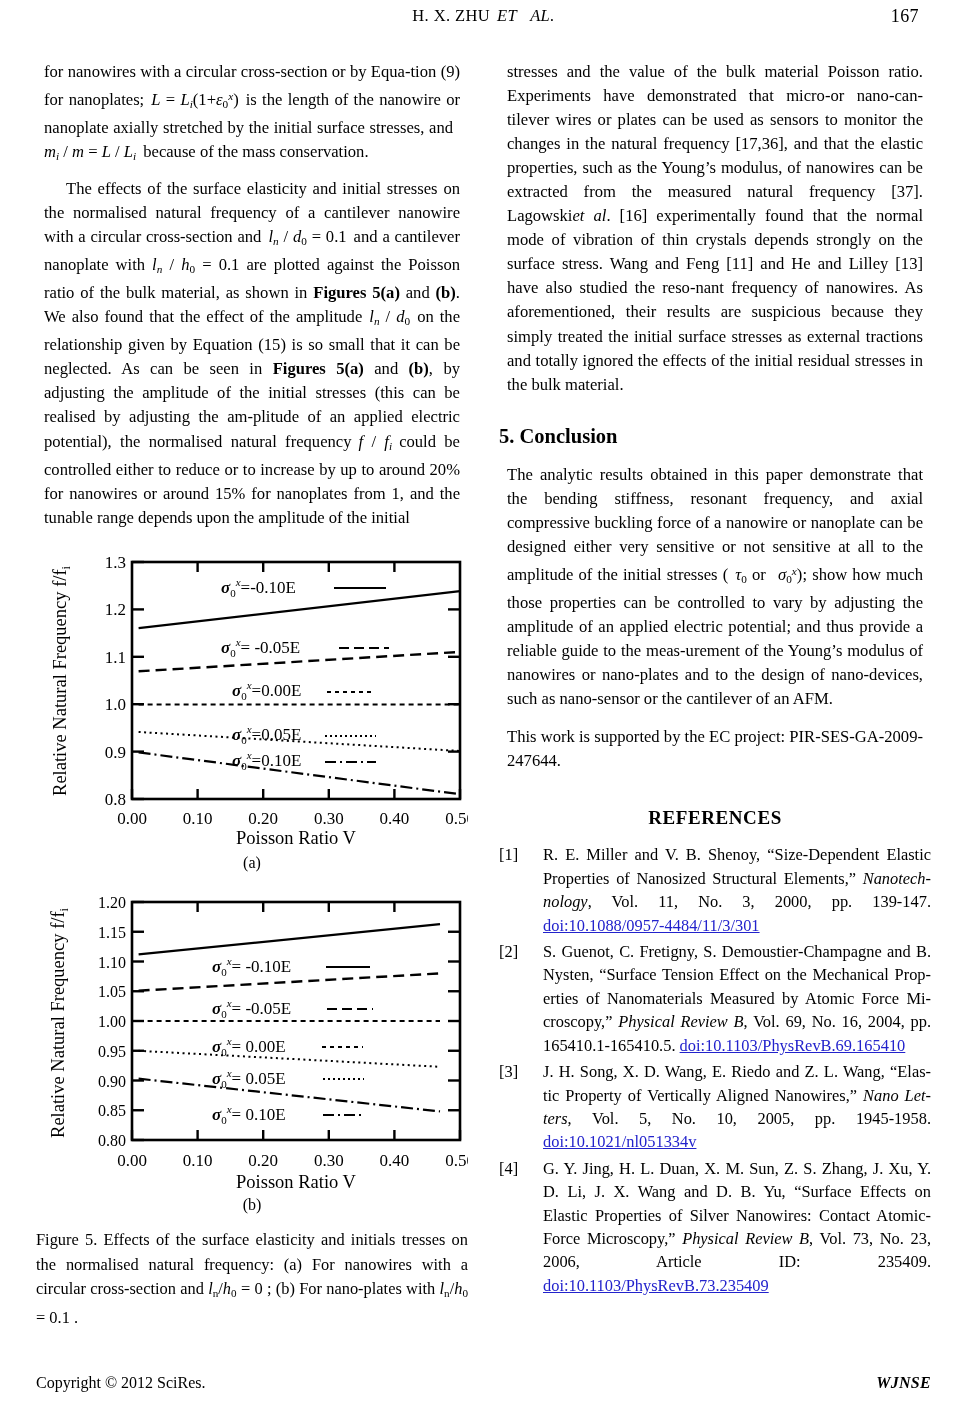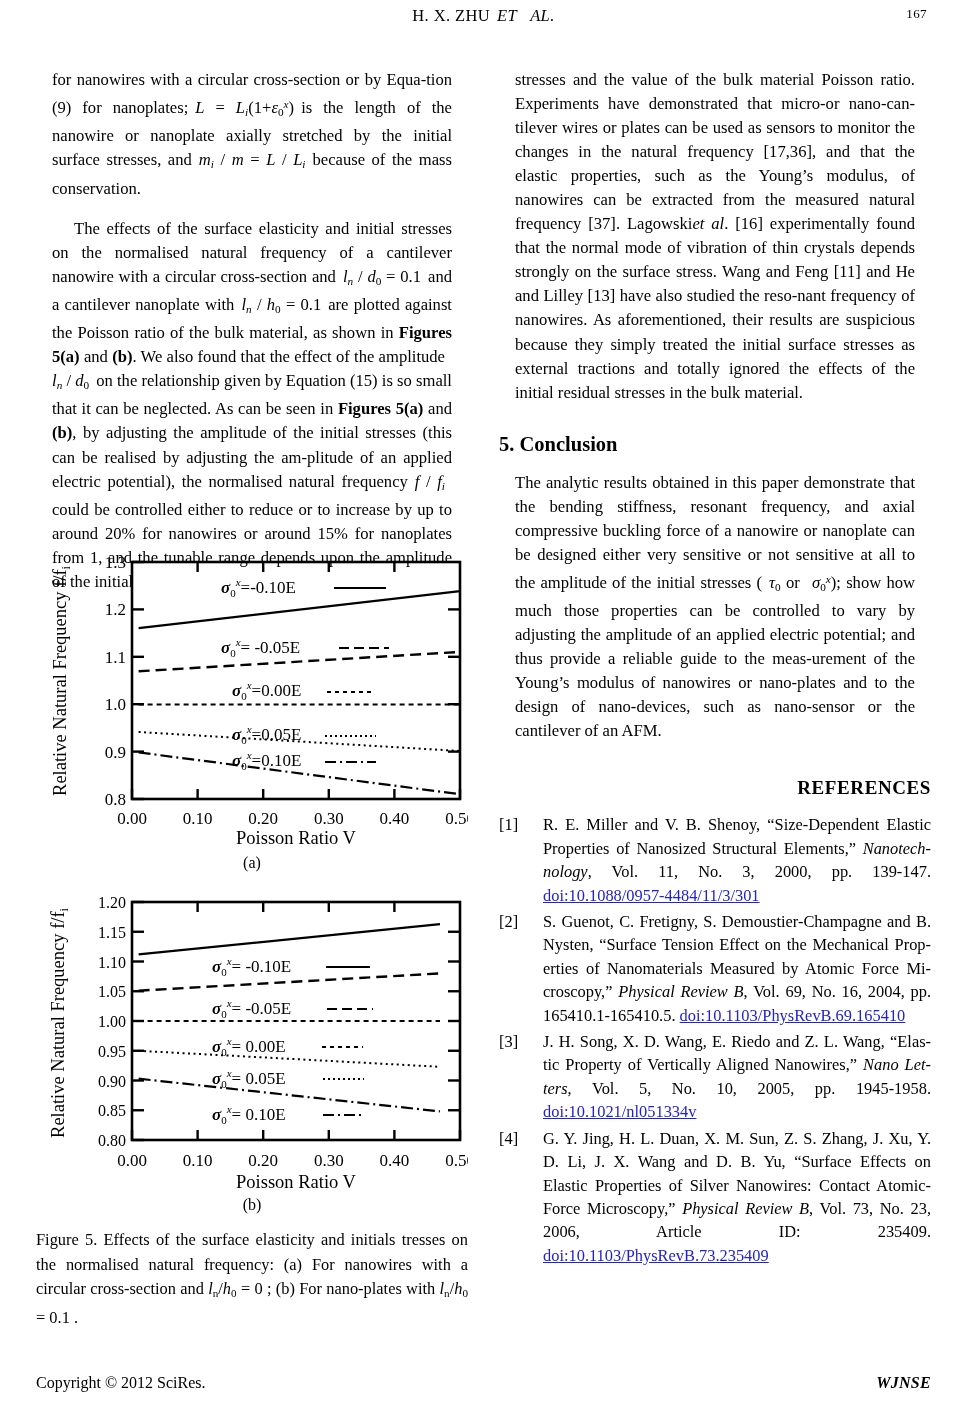--- a/index.html
+++ b/index.html
@@ -37,42 +37,42 @@
     position: absolute;
     left: 0; right: 0;
     text-align: center;
     white-space: pre;
   }
   .runhead .rh-center .et-al {
     font-style: italic;
   }
   .runhead .rh-page {
     position: absolute;
-    right: 4px;
+    right: 12px;
     top: 0;
-    font-size: 13px;
+    font-size: 18px;
   }
 
   
   .cols {
     position: absolute;
     top: 52px;
     left: 36px;
     width: 895px;
   }
   .col {
     position: absolute;
     top: 0;
     width: 432px;
   }
   .col-left  { left: 0; }
   .col-right { left: 463px; }
 
   p.body {
-    margin: 16px;
+    margin: 8px;
     font-size: 16.6px;
     line-height: 24.05px;
     text-align: justify;
     text-justify: inter-word;
     hyphens: manual;
   }
   p.body.indent { text-indent: 22px; }
 
   .mathi { font-style: italic; font-family: "Liberation Serif", serif; }
   .b { font-weight: bold; }
@@ -352,22 +352,23 @@
 
     <div class="col col-right">
 
       <p class="body"><span>stresses and the value of the bulk material Poisson ratio. Experiments have demonstrated that micro-or nano-can-tilever wires or plates can be used as sensors to monitor the changes in the natural frequency [17,36], and that the elastic properties, such as the Young’s modulus, of nanowires can be extracted from the measured natural frequency [37]. Lagowski</span><span class="it">et al</span><span>. [16] experimentally found that the normal mode of vibration of thin crystals depends strongly on the surface stress. Wang and Feng [11] and He and Lilley [13] have also studied the reso-nant frequency of nanowires. As aforementioned, their results are suspicious because they simply treated the initial surface stresses as external tractions and totally ignored the effects of the initial residual stresses in the bulk material.</span></p>
 
       <h2 class="sec" style="margin-top:26px;">5. Conclusion</h2>
 
       <p class="body" style="margin-top:14px;"><span>The analytic results obtained in this paper demonstrate that the bending stiffness, resonant frequency, and axial compressive buckling force of a nanowire or nanoplate can be designed either very sensitive or not sensitive at all to the amplitude of the initial stresses (</span><span class="mspace"></span><span class="mathi">τ</span><sub class="mn">0</sub><span> or </span><span class="mspace"></span><span class="mathi">σ</span><sub class="mn">0</sub><sup class="ms">x</sup><span>); show how much those properties can be controlled to vary by adjusting the amplitude of an applied electric potential; and thus provide a reliable guide to the meas-urement of the Young’s modulus of nanowires or nano-plates and to the design of nano-devices, such as nano-sensor or the cantilever of an AFM.</span></p>
 
 
-
-      <h2 class="refhead" style="margin-top:34px;text-align:right;">REFERENCES</h2>
+      <p class="body" style="margin-top:14px;">This work is supported by the EC project: PIR-SES-GA-2009-247644.</p>
+
+      <h2 class="refhead" style="margin-top:34px;">REFERENCES</h2>
 
       <div class="reflist" style="margin-top:14px;">
 
         <div class="refitem">
           <span class="refnum">[1]</span><span>R. E. Miller and V. B. Shenoy, “Size-Dependent Elastic Properties of Nanosized Structural Elements,” </span><span class="it">Nanotech-nology</span><span>, Vol. 11, No. 3, 2000, pp. 139-147. </span><a class="doi" href="#">doi:10.1088/0957-4484/11/3/301</a>
         </div>
 
         <div class="refitem">
           <span class="refnum">[2]</span><span>S. Guenot, C. Fretigny, S. Demoustier-Champagne and B. Nysten, “Surface Tension Effect on the Mechanical Prop-erties of Nanomaterials Measured by Atomic Force Mi-croscopy,” </span><span class="it">Physical Review B</span><span>, Vol. 69, No. 16, 2004, pp. 165410.1-165410.5. </span><a class="doi" href="#">doi:10.1103/PhysRevB.69.165410</a>
         </div>

